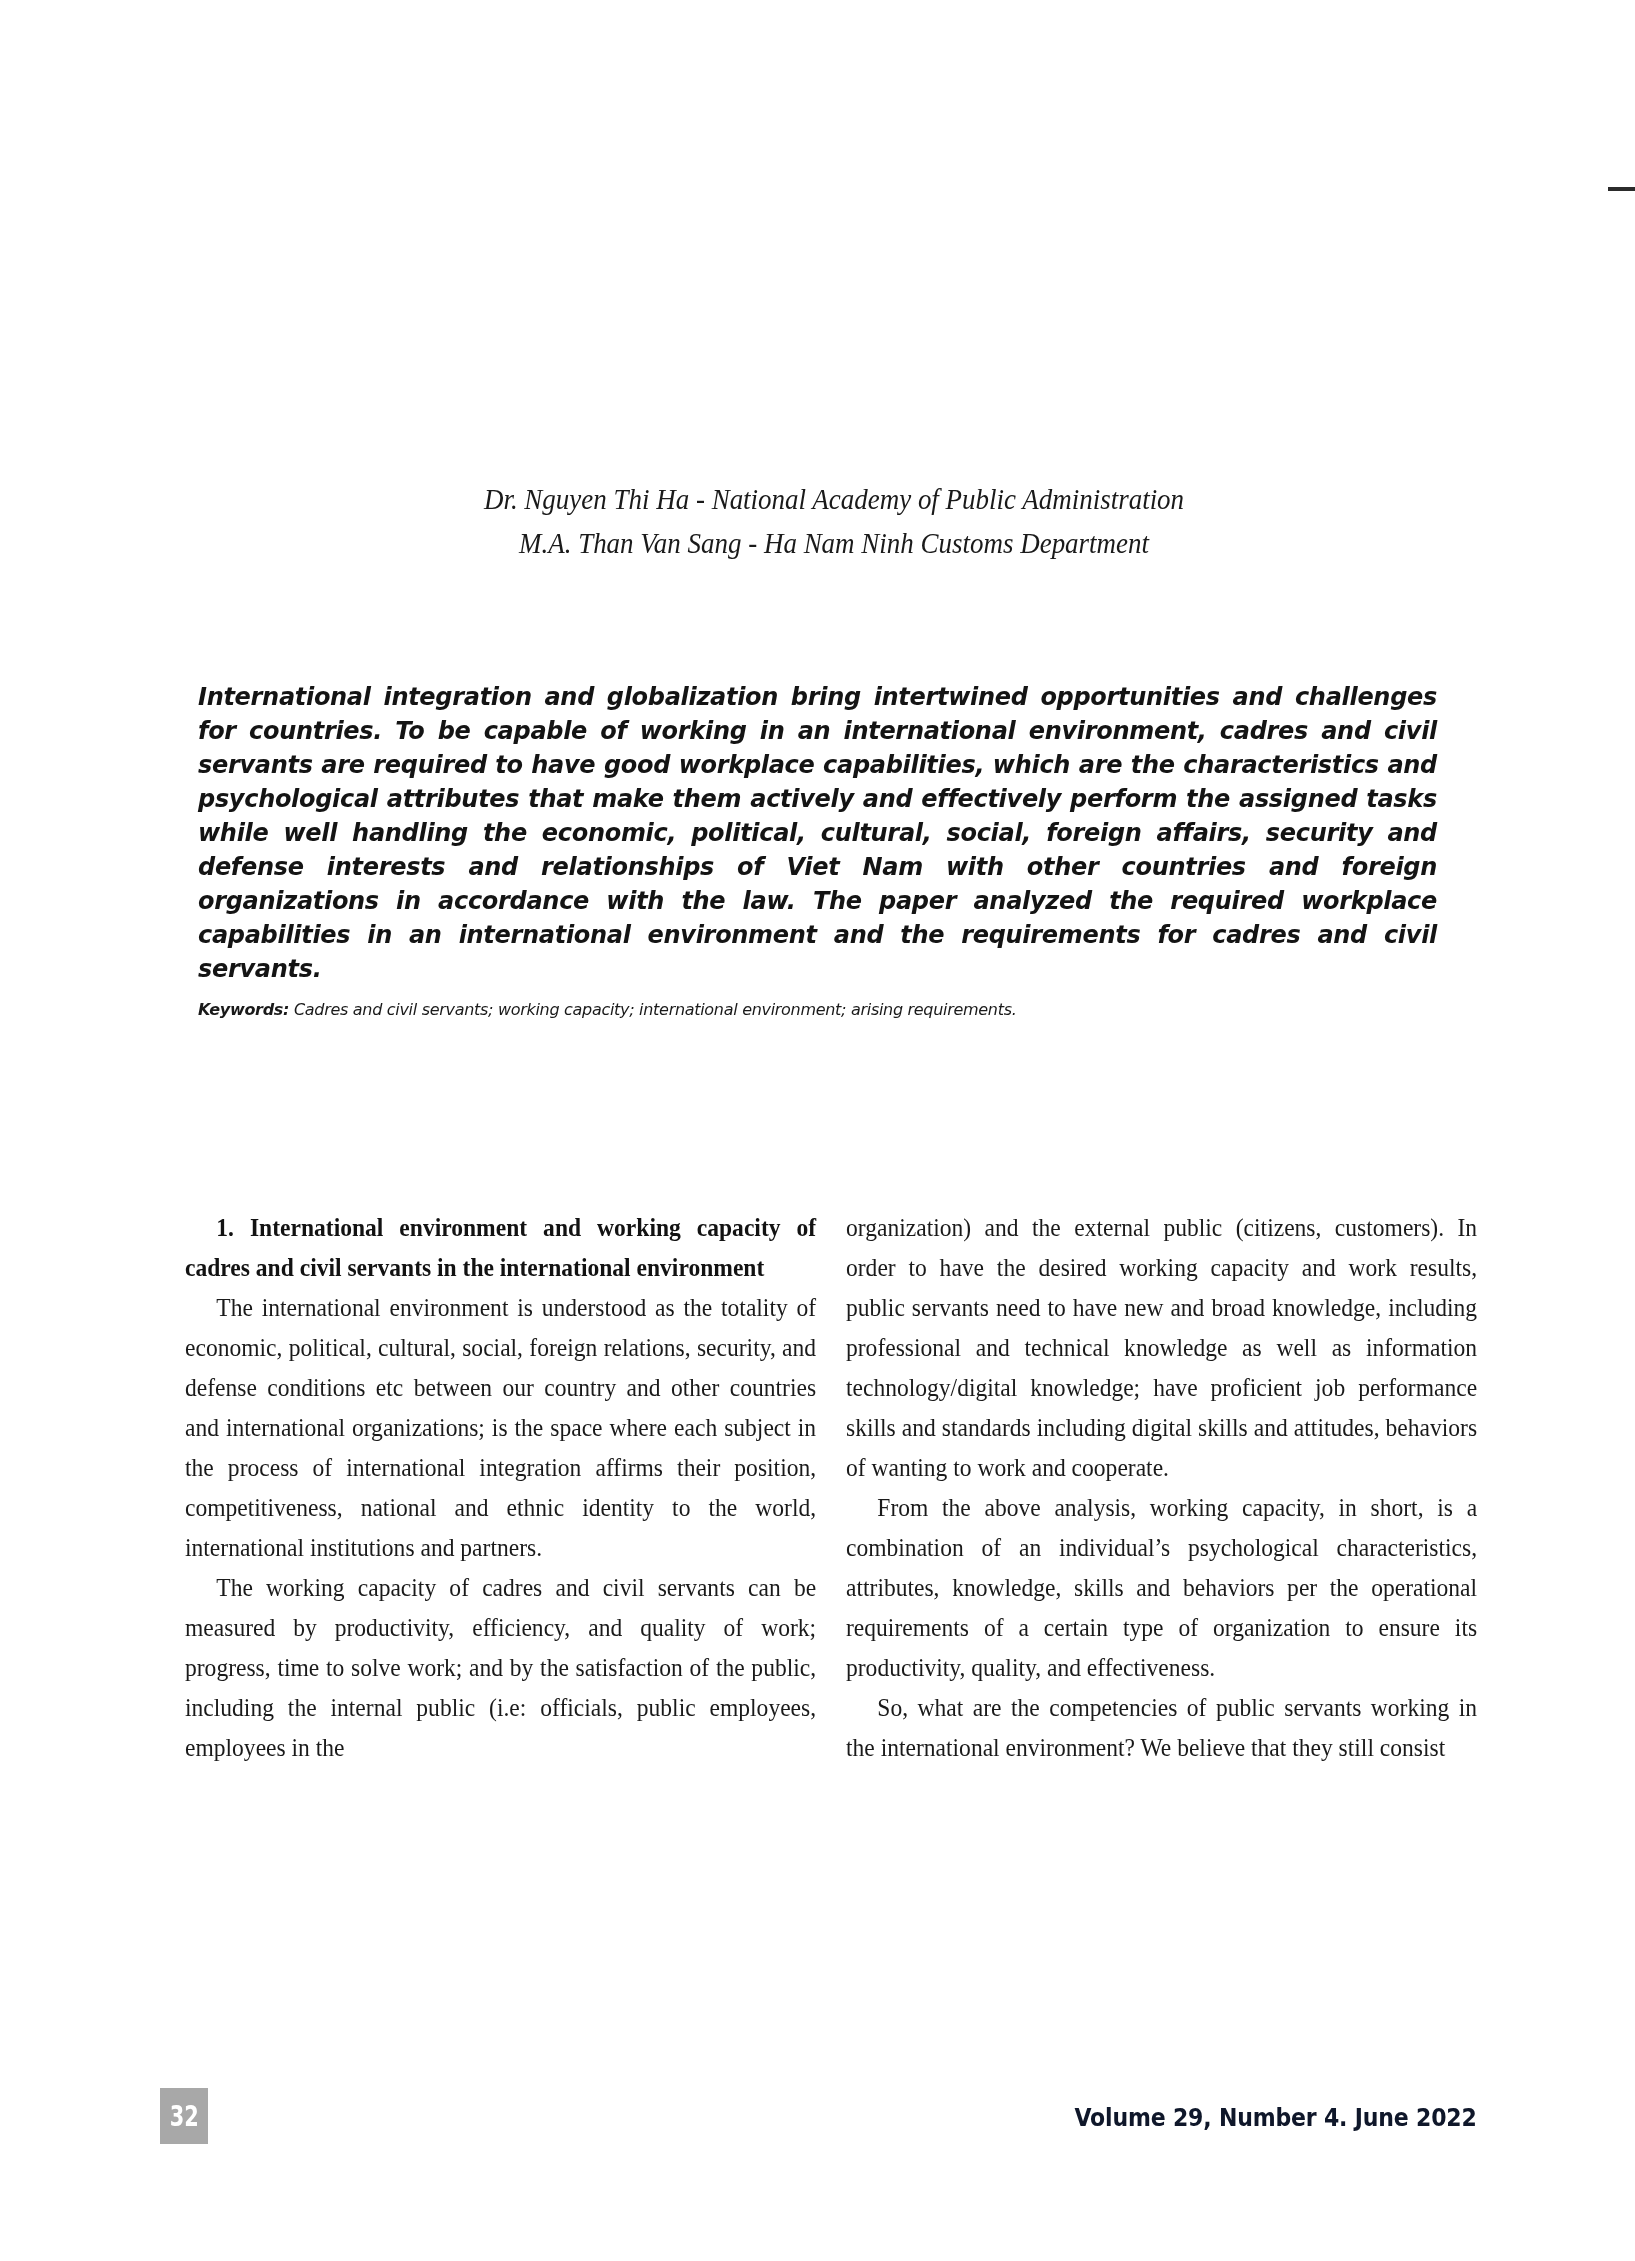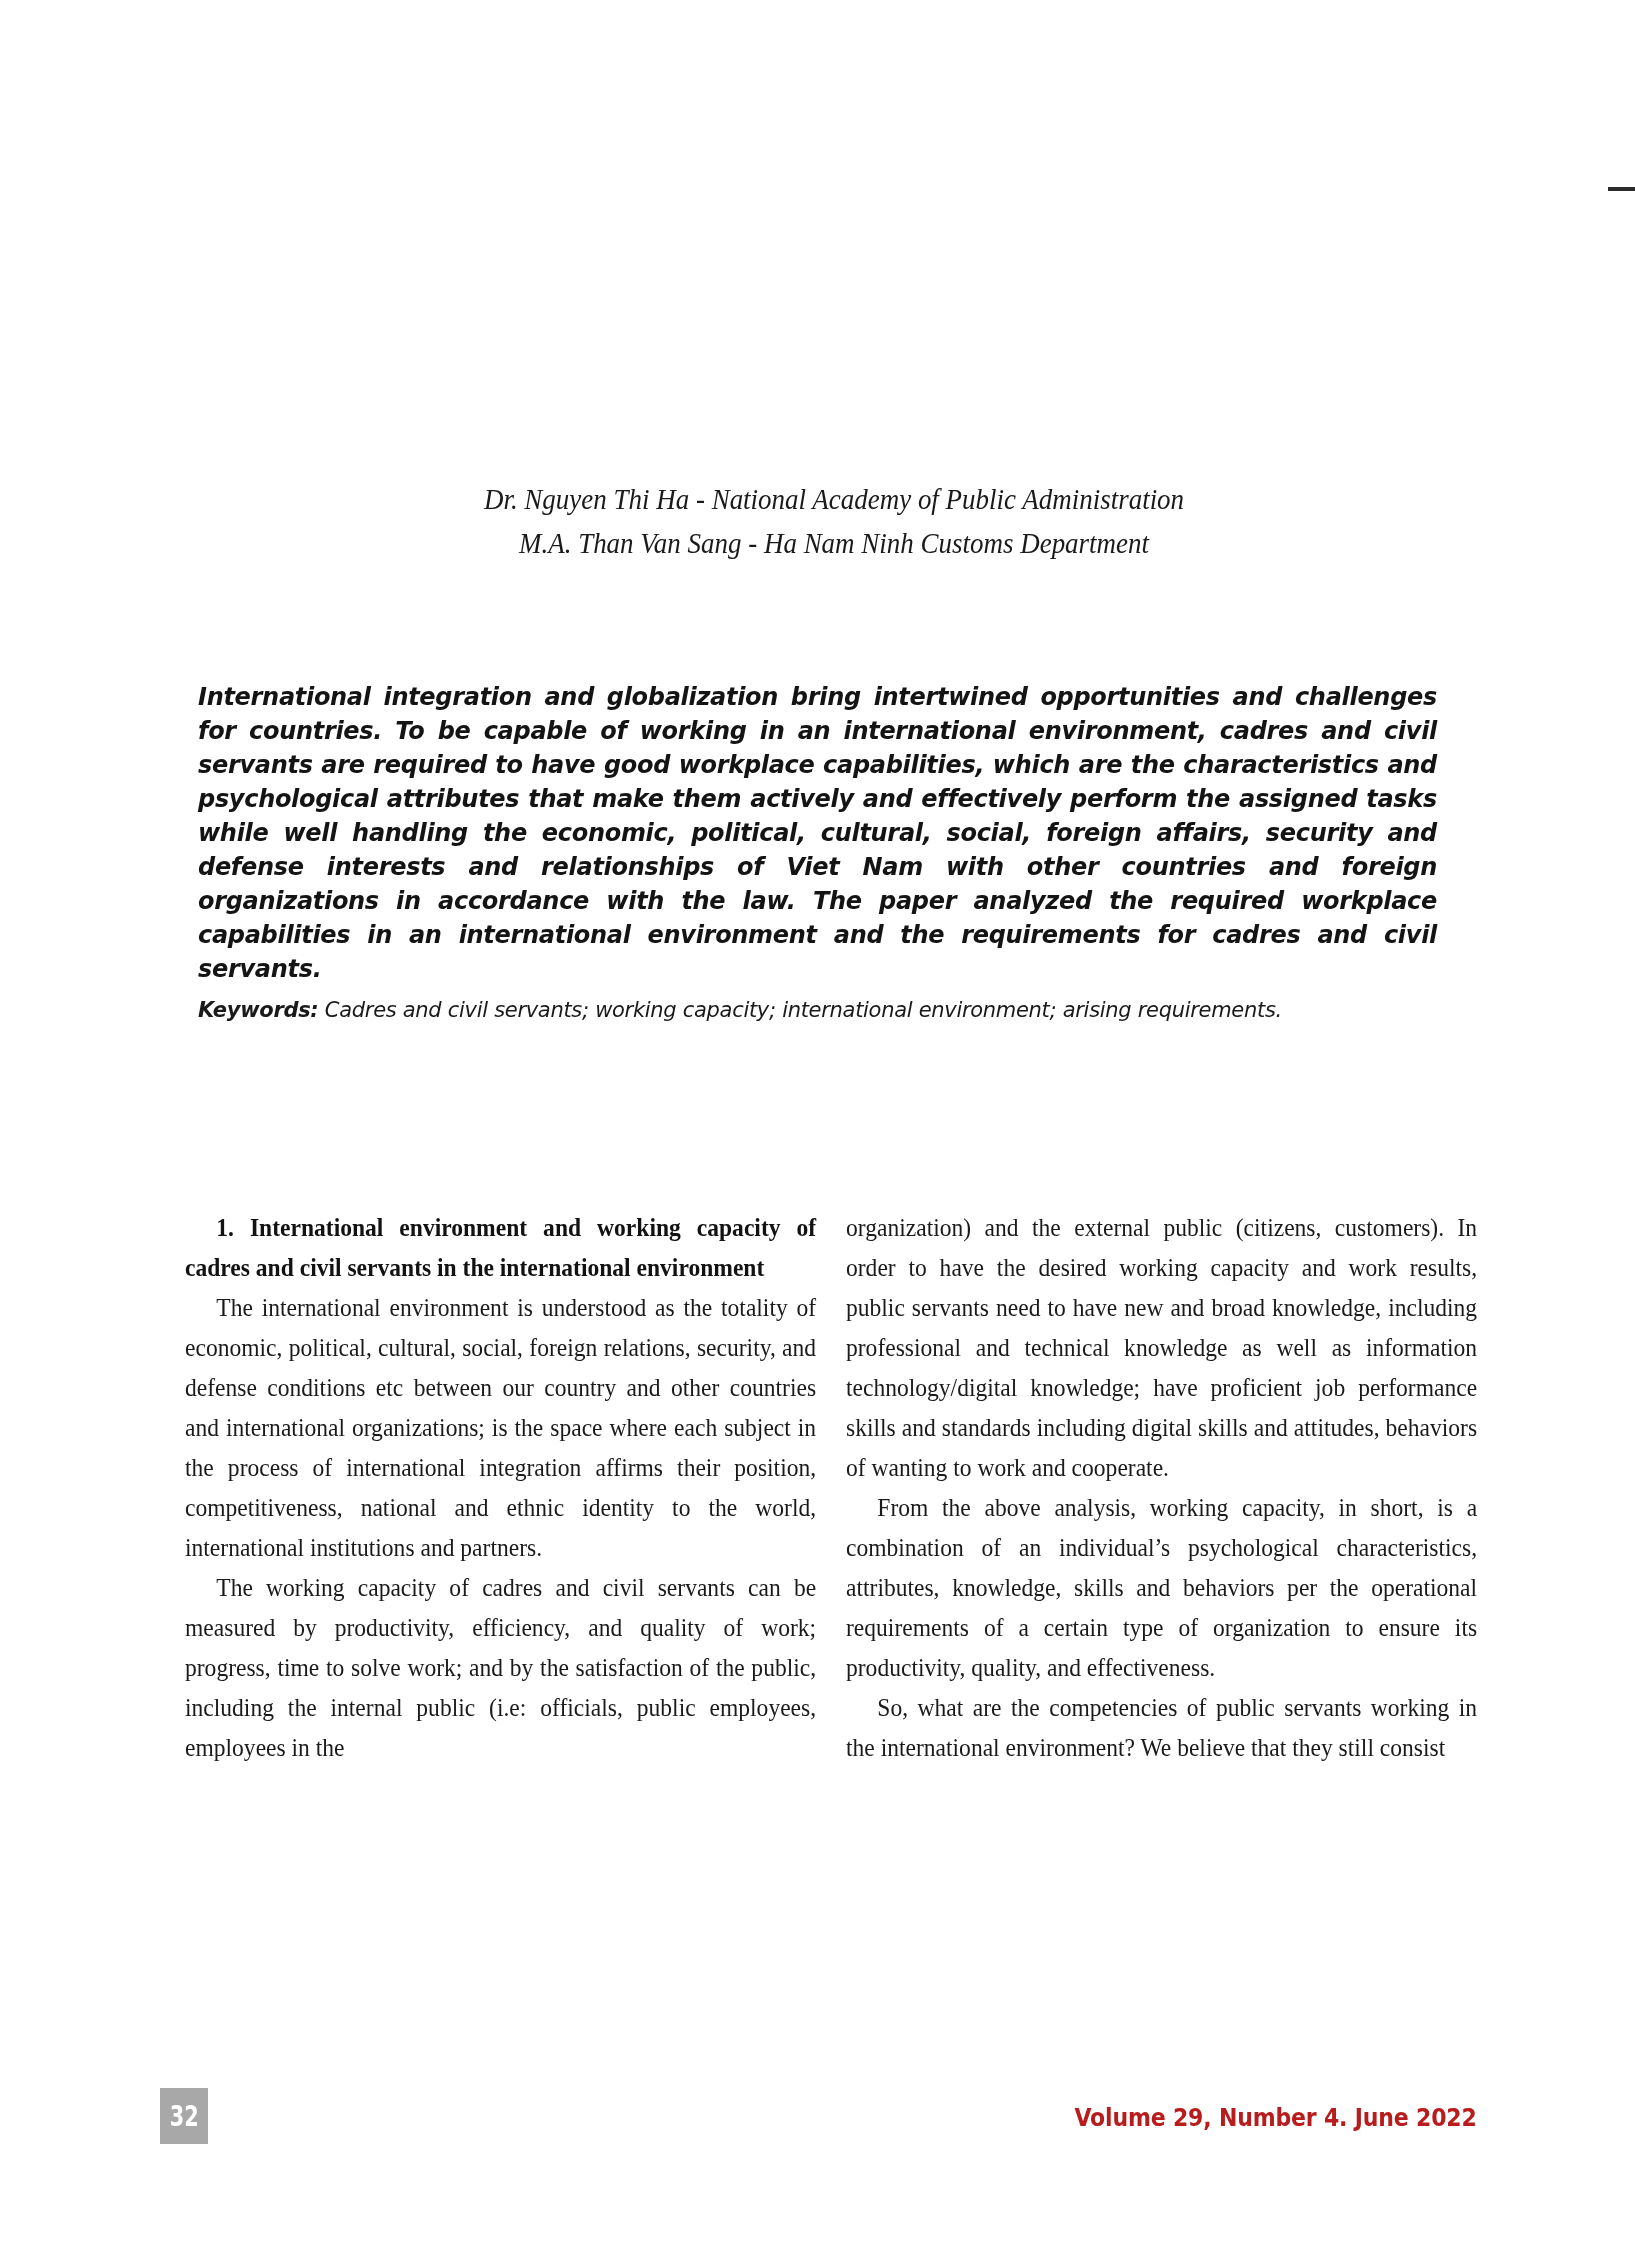--- a/index.html
+++ b/index.html
@@ -87,21 +87,21 @@
     font-size: 24px;
     line-height: 34px;
     text-align: justify;
     color: #141414;
     margin: 0;
     letter-spacing: -0.3px;
   }
   .keywords-line {
     font-family: "DejaVu Sans", sans-serif;
     font-style: italic;
-    font-size: 21px;
+    font-size: 16px;
     line-height: 34px;
     text-align: justify;
     color: #1a1a1a;
     margin: 6.8px 0 0 0;
     letter-spacing: -0.3px;
   }
   .keywords-line .kw-label {
     font-weight: bold;
   }
 
@@ -165,21 +165,21 @@
   }
   .volume-info {
     position: absolute;
     left: 945px;
     top: 2102px;
     width: 532px;
     text-align: right;
     font-family: "DejaVu Sans", sans-serif;
     font-weight: bold;
     font-size: 25.6px;
-    color: #b91c1c;
+    color: #0f172a;
     letter-spacing: -0.2px;
   }
   .volume-info span {
     display: inline-block;
     transform: scaleX(0.86);
     transform-origin: right center;
     white-space: nowrap;
   }
 </style>
 </head>

